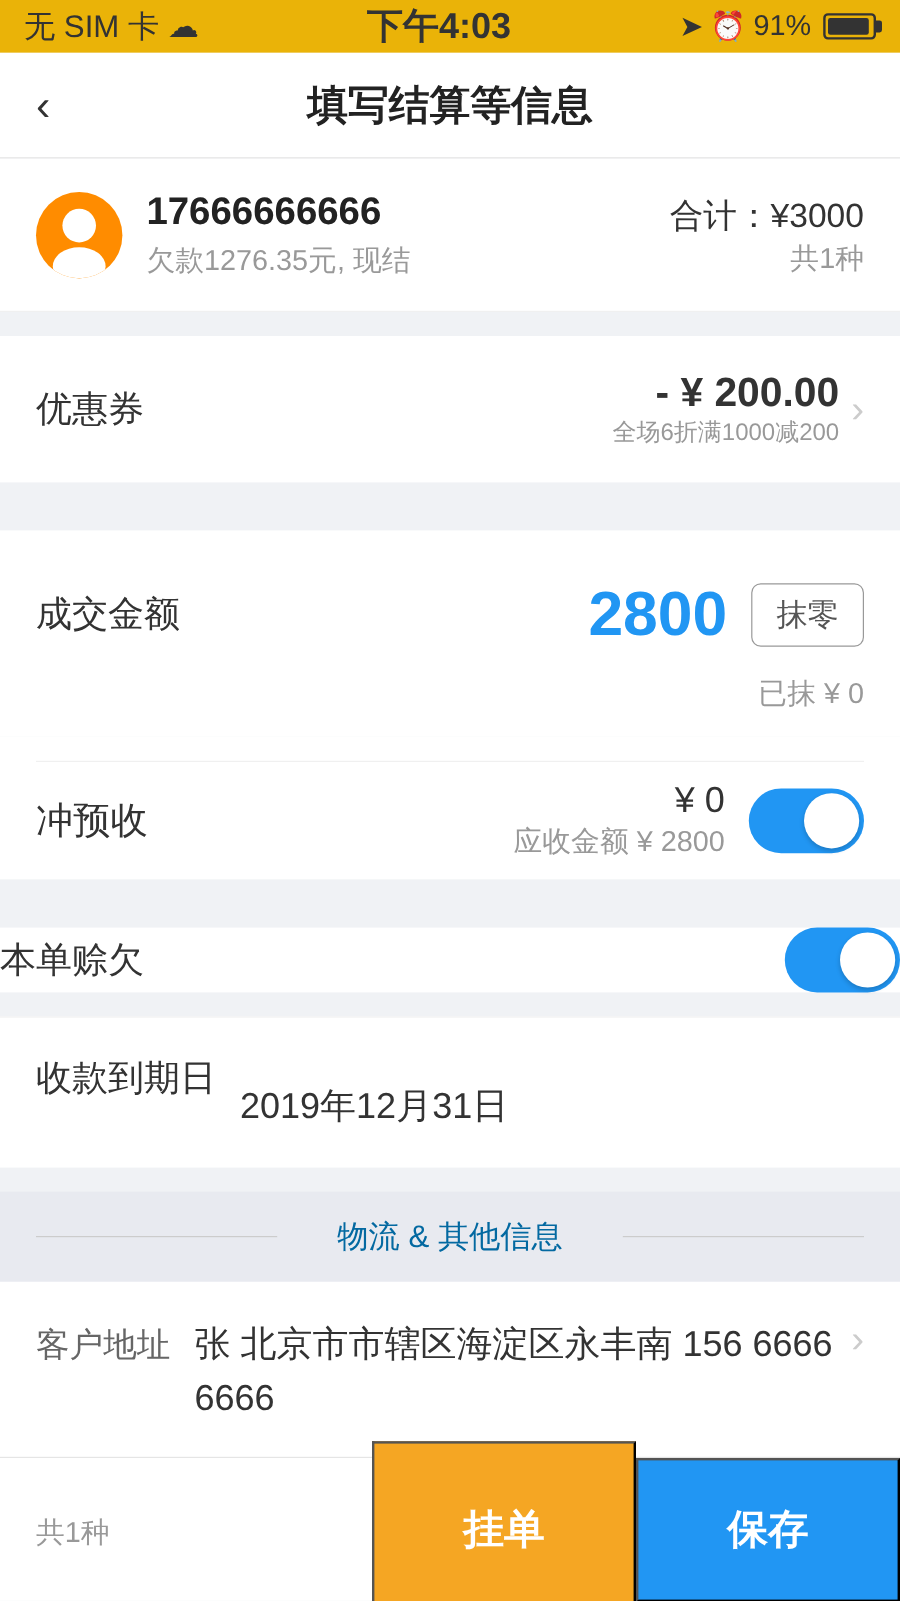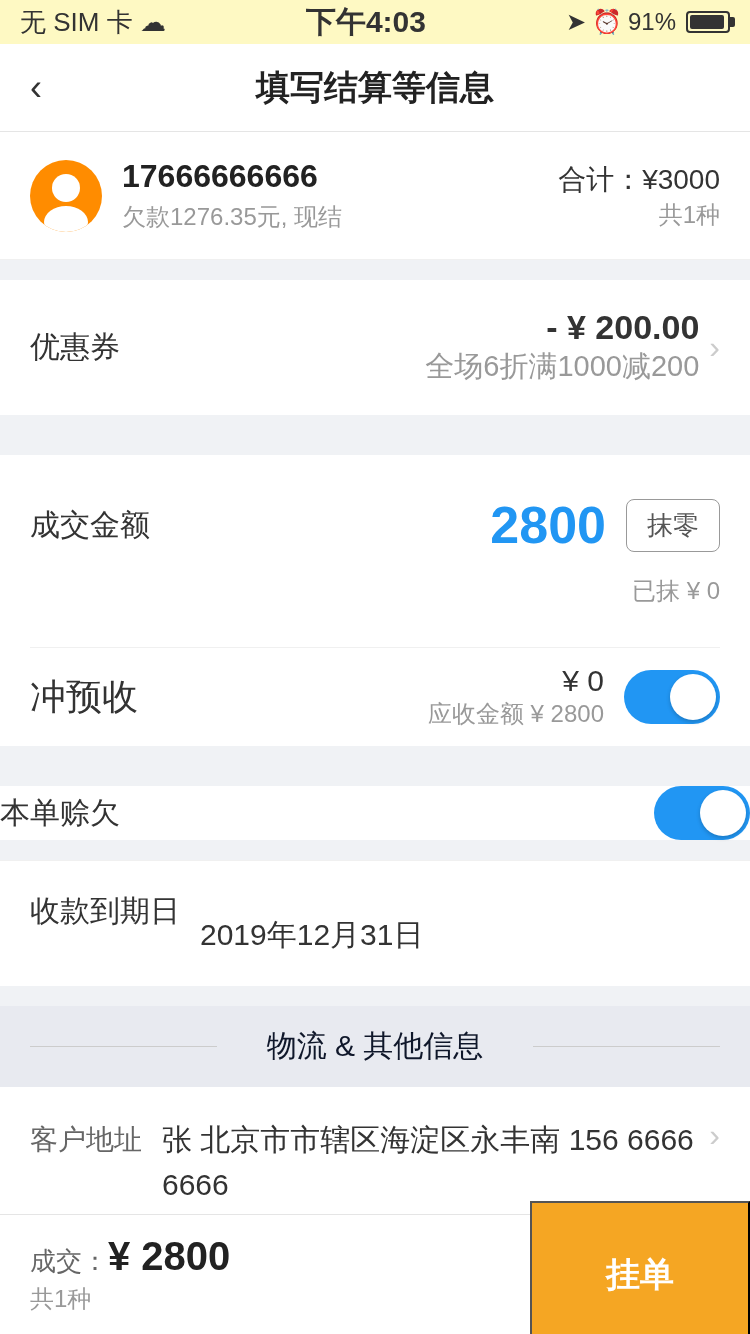--- a/index.html
+++ b/index.html
@@ -9,21 +9,21 @@
       min-height: 1334px;
       font-family: -apple-system, "PingFang SC", "Helvetica Neue", sans-serif;
       background: #f0f2f5;
       font-size: 28px;
       color: #333;
     }
 
     
     .status-bar {
       height: 44px;
-      background: #fef9c3;
+      background: #eab308;
       display: flex;
       align-items: center;
       justify-content: space-between;
       padding: 0 20px;
       font-size: 26px;
       font-weight: 500;
     }
     .status-left { display: flex; align-items: center; gap: 8px; }
     .status-center { font-size: 30px; font-weight: 600; }
     .status-right { display: flex; align-items: center; gap: 6px; font-size: 24px; }
@@ -150,21 +150,21 @@
       align-items: center;
       gap: 10px;
     }
     .coupon-discount {
       font-size: 34px;
       font-weight: 600;
       color: #333;
       text-align: right;
     }
     .coupon-desc {
-      font-size: 29px;
+      font-size: 20px;
       color: #999;
       text-align: center;
     }
     .chevron-right {
       color: #ccc;
       font-size: 32px;
     }
 
     
     .section-sep {
@@ -221,21 +221,21 @@
       margin-top: 0;
     }
     .prepay-row {
       display: flex;
       align-items: center;
       justify-content: space-between;
       padding: 16px 0;
       border-top: 1px solid #f0f0f0;
     }
     .prepay-label {
-      font-size: 36px;
+      font-size: 31px;
       color: #333;
     }
     .prepay-right {
       display: flex;
       align-items: center;
       gap: 20px;
     }
     .prepay-values {
       text-align: right;
     }
@@ -315,22 +315,22 @@
       justify-content: center;
       gap: 20px;
     }
     .divider-line {
       flex: 1;
       height: 1px;
       background: #ccc;
       margin: 0 30px;
     }
     .divider-text {
-      font-size: 30px;
-      color: #0f172a;
+      font-size: 26px;
+      color: #0369a1;
       white-space: nowrap;
     }
 
     
     .address-section {
       background: #fff;
       padding: 30px;
       margin-top: 0;
       display: flex;
       align-items: flex-start;
@@ -518,19 +518,17 @@
     <span class="address-value">张 北京市市辖区海淀区永丰南 156 6666 6666</span>
     <span class="chevron-right">›</span>
   </div>
 
   <div style="height: 160px; background: #f0f2f5;"></div>
 
 </div>
 
 <div class="bottom-bar">
   <div class="bottom-summary">
-    <div>
-      <span class="bottom-deal">成交：</span><span class="bottom-amount">¥ 2800</span>
-    </div>
     <div class="bottom-count">共1种</div>
   </div>
   <button class="btn-hold">挂单</button>
+  <button class="btn-save">保存</button>
 </div>
 
 </body></html>

